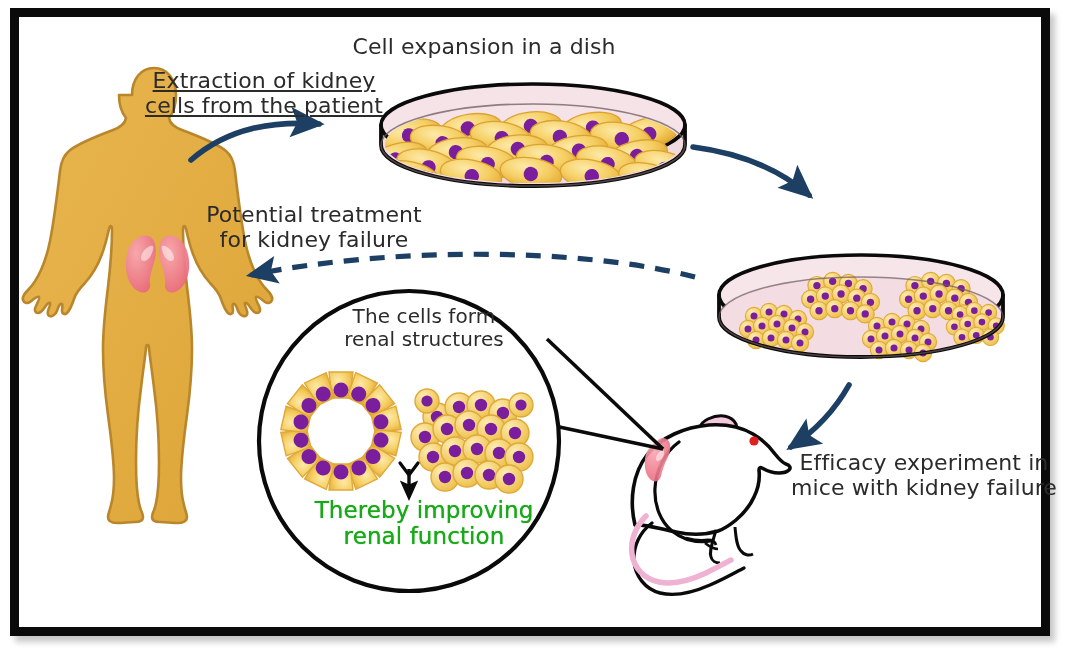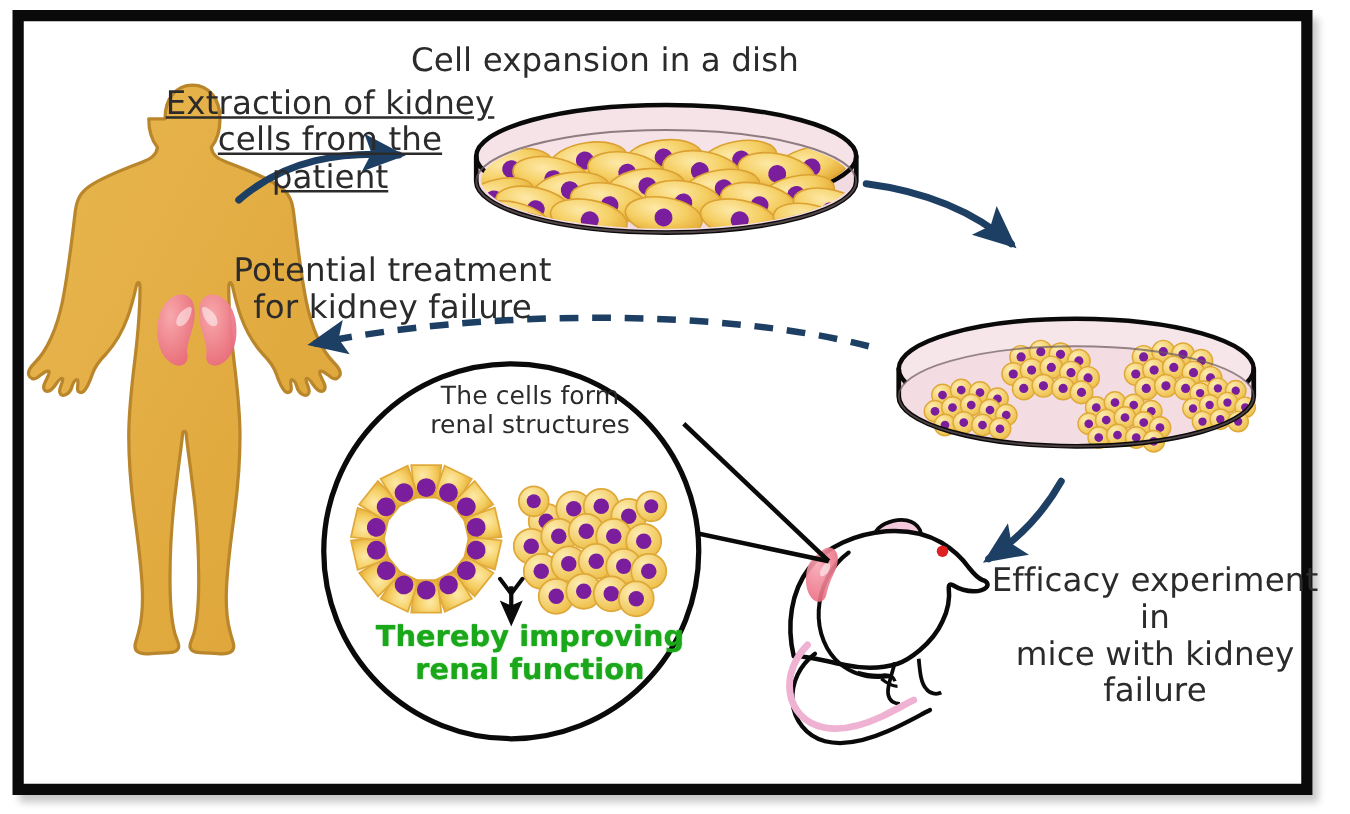--- a/index.html
+++ b/index.html
@@ -13,36 +13,36 @@
     position:absolute;left:10px;top:8px;width:1040px;height:628px;
     border:9px solid #0a0a0a;background:#ffffff;
     box-sizing:border-box;
     box-shadow:5px 6px 6px rgba(0,0,0,0.22);
   }
   #stage{position:absolute;inset:0;}
   svg.layer{position:absolute;left:0;top:0;width:100%;height:100%;overflow:visible;}
   .cap{
     position:absolute;
     color:#2b2b2b;
-    font-size:26px;
+    font-size:22px;
     line-height:1.13;
     text-align:center;
     letter-spacing:0.1px;
     white-space:pre-line;
     font-family:"DejaVu Sans","Liberation Sans",sans-serif;
   }
   #cap-expansion{left:300px;top:18px;width:330px;}
   #cap-extraction{left:110px;top:52px;width:270px;text-decoration:underline;}
   #cap-enhancement{left:670px;top:176px;width:360px;}
   #cap-potential{left:160px;top:186px;width:270px;}
   #cap-efficacy{left:760px;top:434px;width:290px;}
   #cap-renal-struct{left:290px;top:288px;width:230px;font-size:20px;}
   #cap-thereby{
     left:255px;top:480px;width:300px;
-    color:#1aa81a;font-weight:bold;font-size:23px;line-height:1.13;
+    color:#1aa81a;font-weight:normal;font-size:23px;line-height:1.13;
     text-shadow:0 0 1px #1aa81a;
   }
 </style>
 </head>
 <body>
 
 <div id="figure-frame">
   <div id="stage">
 
     <svg class="layer" viewBox="0 0 1022 610" preserveAspectRatio="none">

